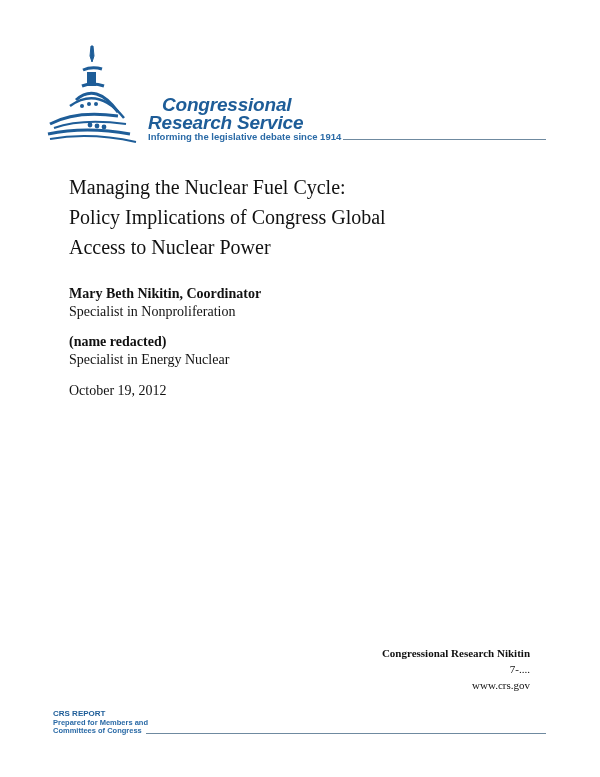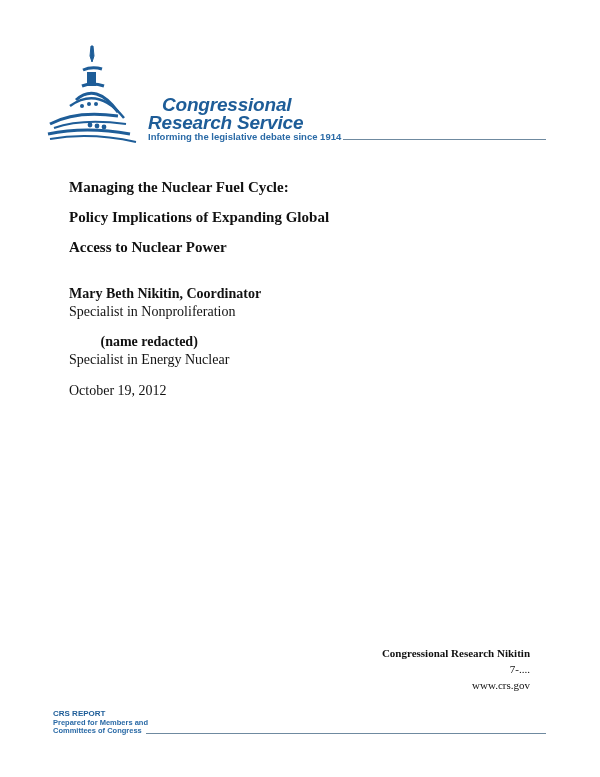--- a/index.html
+++ b/index.html
@@ -3,24 +3,24 @@
 <meta charset="utf-8">
 <style>
   html, body { margin: 0; padding: 0; background: #ffffff; }
   body { width: 600px; height: 777px; position: relative; overflow: hidden; font-family: "Liberation Serif", serif; color: #111; }
   .logo { position: absolute; left: 46px; top: 42px; width: 110px; height: 105px; }
   .org1, .org2 { position: absolute; font-family: "Liberation Sans", sans-serif; font-weight: bold; font-style: italic; color: #1e5d98; font-size: 19px; line-height: 19px; letter-spacing: -0.2px; }
   .org1 { left: 142px; top: 95px; margin-left: 20px; }
   .org2 { left: 148px; top: 113px; }
   .tagline { position: absolute; left: 148px; top: 131px; font-family: "Liberation Sans", sans-serif; font-weight: bold; font-size: 9.5px; color: #2a6aa6; white-space: nowrap; }
   .tag-rule { position: absolute; left: 343px; top: 139px; width: 203px; height: 1px; background: #6f8aa0; }
-  .title { position: absolute; left: 69px; top: 172px; font-weight: bold; font-size: 15px; line-height: 30px; color: #111; }
+  .title { position: absolute; left: 69px; top: 172px; font-weight: normal; font-size: 20px; line-height: 30px; color: #111; }
   .title div { white-space: nowrap; }
   .author { position: absolute; left: 69px; font-size: 14px; line-height: 18px; }
-  .bold { font-weight: bold; text-align: center; }
+  .bold { font-weight: bold; }
   .crs-block { position: absolute; right: 70px; top: 645px; text-align: right; font-size: 11px; line-height: 16px; }
   .crs-block .name { font-weight: bold; }
   .footer { position: absolute; left: 53px; top: 710px; font-family: "Liberation Sans", sans-serif; font-size: 7.5px; line-height: 8.5px; color: #2a6aa6; font-weight: bold; }
   .footer .report { font-size: 8px; color: #1e5d98; }
   .footer-rule { position: absolute; left: 146px; top: 733px; width: 400px; height: 1px; background: #6f8aa0; }
 </style>
 </head>
 <body>
 
 <svg class="logo" viewBox="0 0 110 105">
@@ -48,21 +48,21 @@
   </g>
 </svg>
 
 <div class="org1">Congressional</div>
 <div class="org2">Research Service</div>
 <div class="tagline">Informing the legislative debate since 1914</div>
 <div class="tag-rule"></div>
 
 <div class="title">
   <div>Managing the Nuclear Fuel Cycle:</div>
-  <div>Policy Implications of Expanding Global</div>
+  <div>Policy Implications of Congress Global</div>
   <div>Access to Nuclear Power</div>
 </div>
 
 <div class="author" style="top:285px;">
   <div class="bold">Mary Beth Nikitin, Coordinator</div>
   <div>Specialist in Nonproliferation</div>
 </div>
 
 <div class="author" style="top:333px;">
   <div class="bold">(name redacted)</div>

